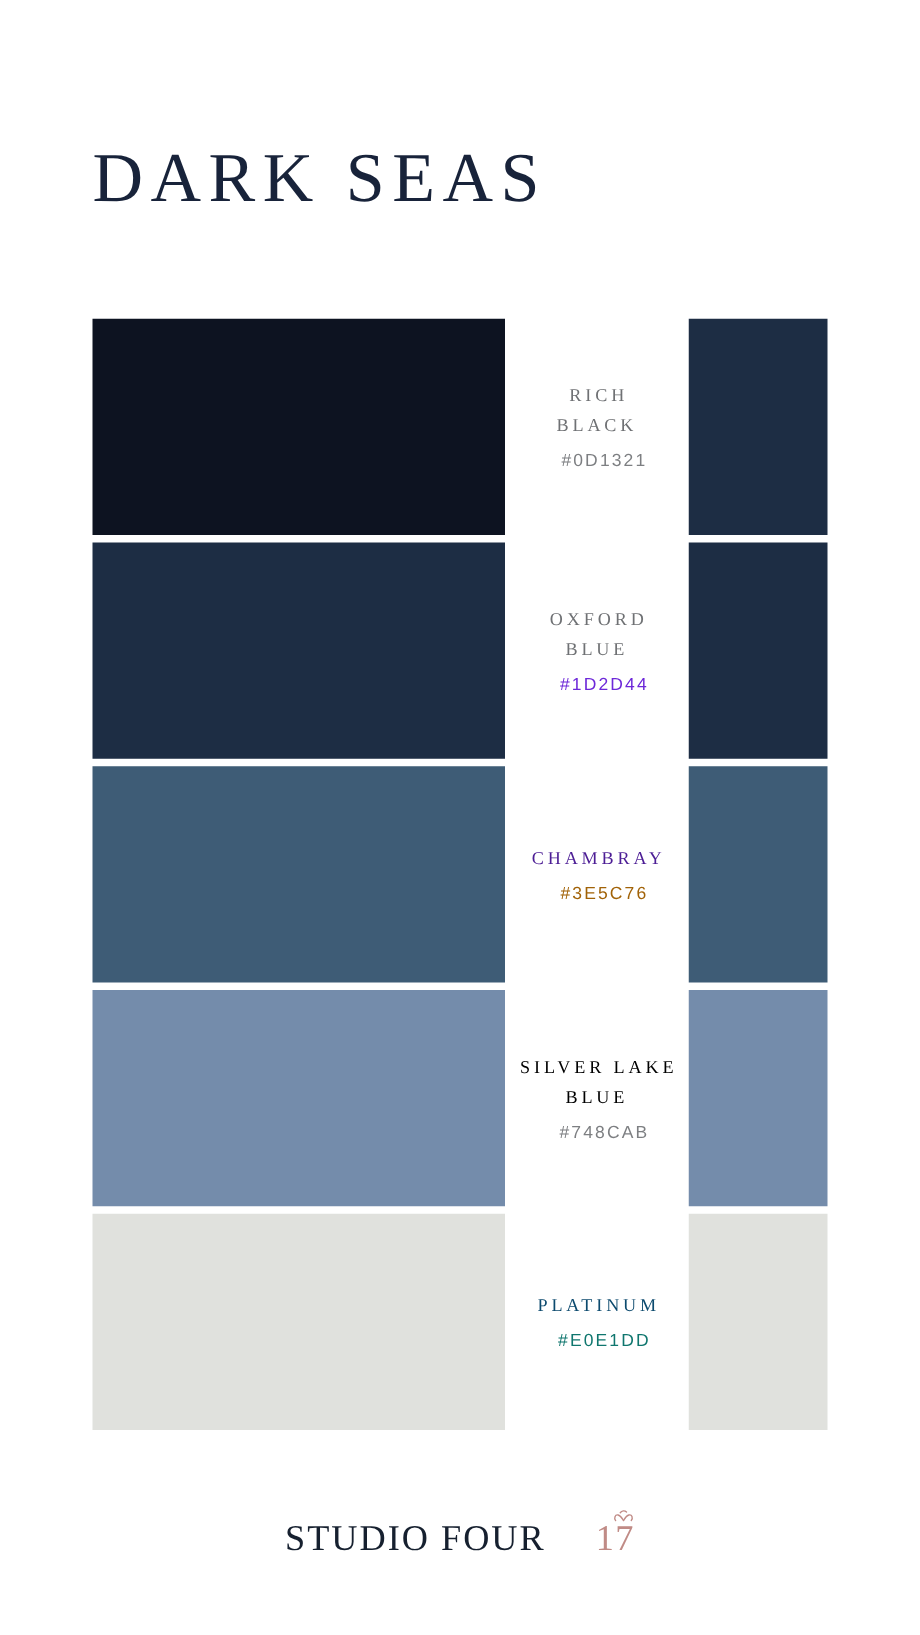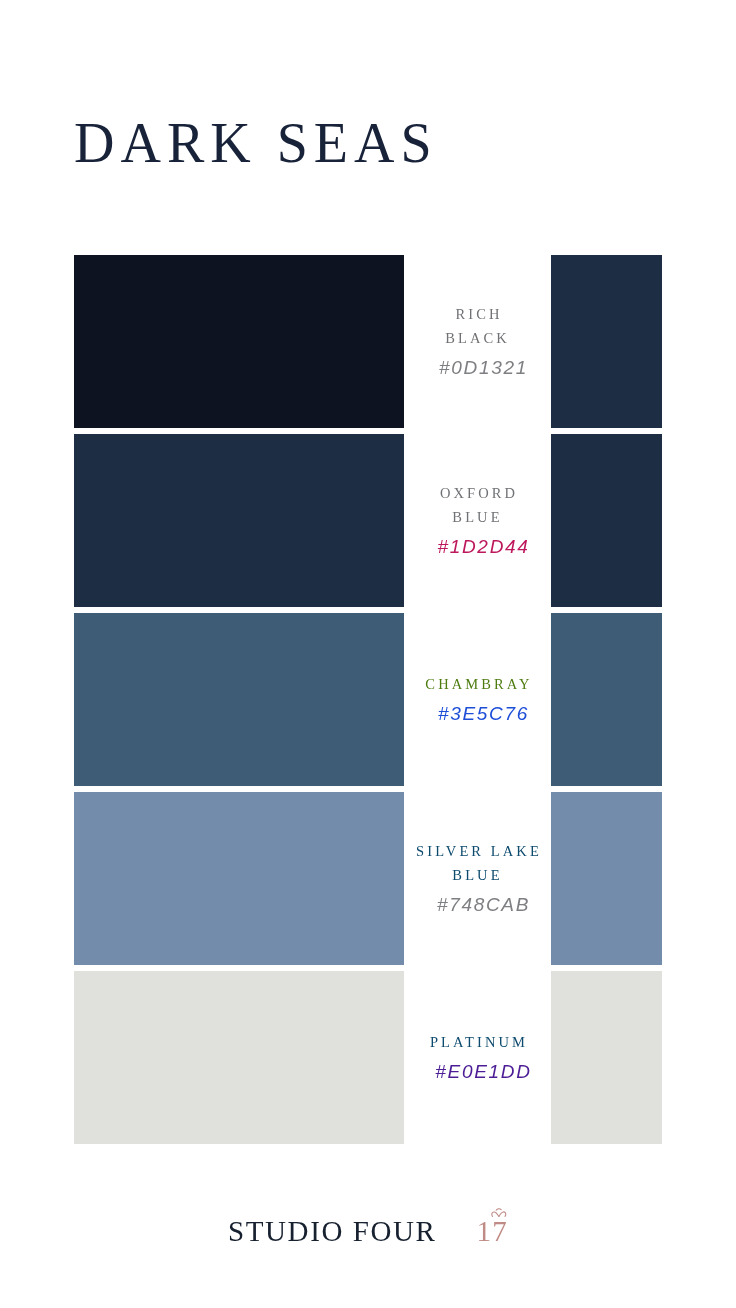--- a/index.html
+++ b/index.html
@@ -95,27 +95,26 @@
     letter-spacing: 3.1px;
     color: #6f7174;
     text-transform: uppercase;
     white-space: pre-line;
     margin: 0;
     text-indent: 3px;
   }
 
   .color-hex {
     font-family: "Liberation Sans", "DejaVu Sans", sans-serif;
-    font-size: 19px;
+    font-size: 14px;
     line-height: 1.2;
     letter-spacing: 1.7px;
     color: #7d7f82;
     margin: 7px 0 0 10px;
     text-indent: 2px;
-    font-style: italic;
   }
 
   
   .footer {
     position: absolute;
     left: 0;
     bottom: 62px;
     width: 736px;
     display: flex;
     align-items: flex-end;
@@ -166,49 +165,49 @@
         <div class="color-hex" style="color: rgb(125, 127, 130);">#0D1321</div>
       </div>
       <div class="swatch-right" style="background: rgb(29, 45, 68);"></div>
     </div>
 
     <div class="row">
       <div class="swatch-left" style="background: rgb(29, 45, 68);"></div>
       <div class="label-col">
         <div class="color-name" style="color: rgb(111, 113, 116);">OXFORD
 BLUE</div>
-        <div class="color-hex" style="color: #be185d;">#1D2D44</div>
+        <div class="color-hex" style="color: #6d28d9;">#1D2D44</div>
       </div>
       <div class="swatch-right" style="background: rgb(29, 45, 68);"></div>
     </div>
 
     <div class="row">
       <div class="swatch-left" style="background: rgb(62, 92, 118);"></div>
       <div class="label-col">
-        <div class="color-name" style="color: #4d7c0f;">CHAMBRAY</div>
-        <div class="color-hex" style="color: #1d4ed8;">#3E5C76</div>
+        <div class="color-name" style="color: #4c1d95;">CHAMBRAY</div>
+        <div class="color-hex" style="color: #a16207;">#3E5C76</div>
       </div>
       <div class="swatch-right" style="background: rgb(62, 92, 118);"></div>
     </div>
 
     <div class="row">
       <div class="swatch-left" style="background: rgb(116, 140, 171);"></div>
       <div class="label-col">
-        <div class="color-name" style="color: #0c4a6e;">SILVER LAKE
+        <div class="color-name" style="color: #000000;">SILVER LAKE
 BLUE</div>
         <div class="color-hex" style="color: rgb(125, 127, 130);">#748CAB</div>
       </div>
       <div class="swatch-right" style="background: rgb(116, 140, 171);"></div>
     </div>
 
     <div class="row">
       <div class="swatch-left" style="background: rgb(224, 225, 221);"></div>
       <div class="label-col">
         <div class="color-name" style="color: #0c4a6e;">PLATINUM</div>
-        <div class="color-hex" style="color: #4c1d95;">#E0E1DD</div>
+        <div class="color-hex" style="color: #0f766e;">#E0E1DD</div>
       </div>
       <div class="swatch-right" style="background: rgb(224, 225, 221);"></div>
     </div>
 
   </div>
 
   <div class="footer">
     <div class="logo" style="color: rgb(22, 32, 47); gap: 39px;">
       <span>STUDIO FOUR</span>
       <span class="logo-mark" style="color: rgb(192, 139, 134);">

